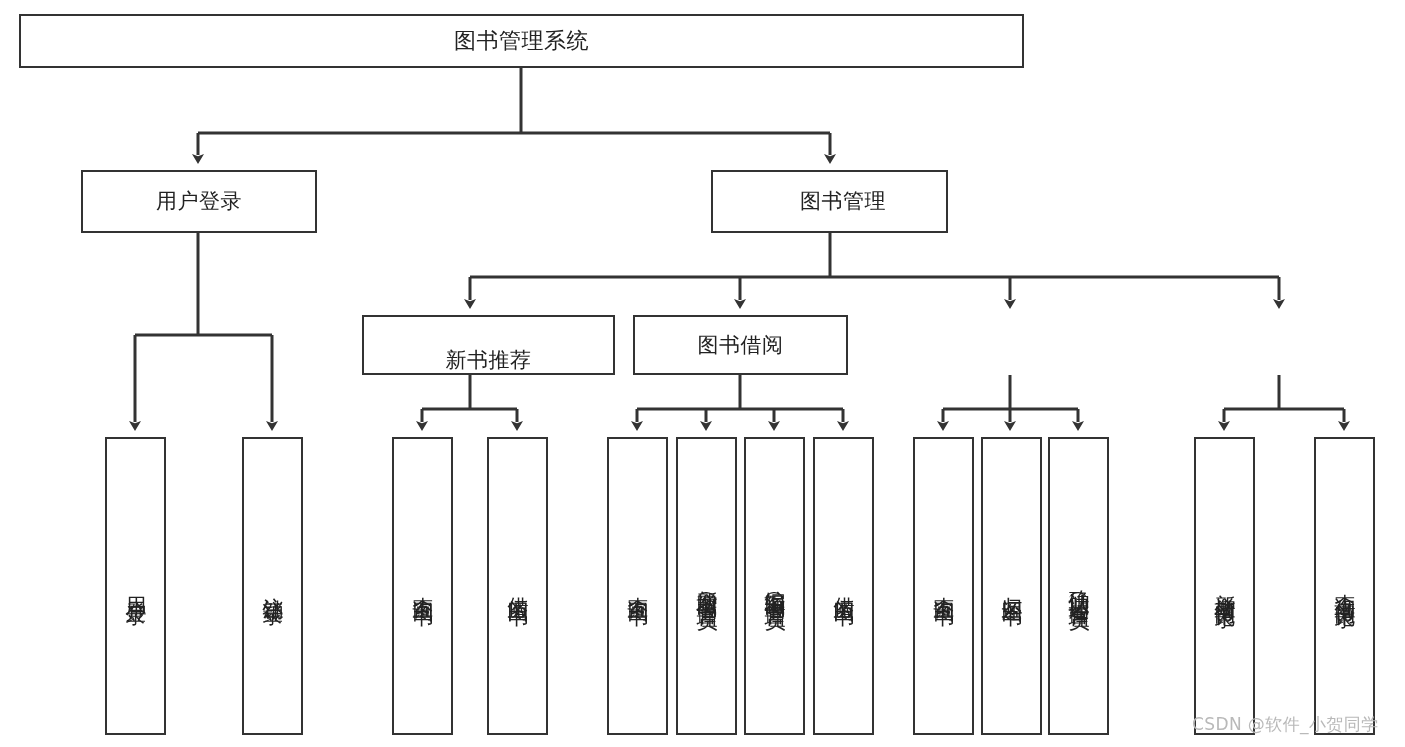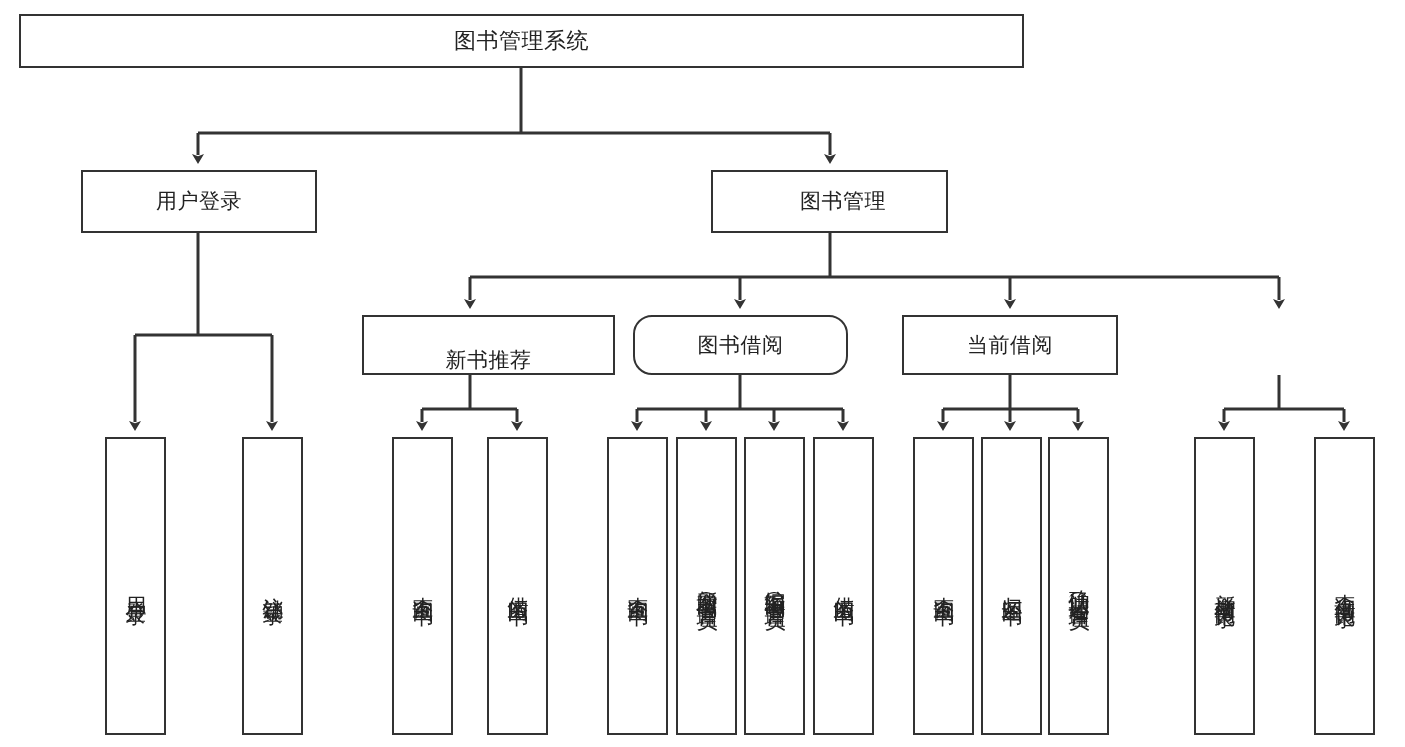--- a/index.html
+++ b/index.html
@@ -125,25 +125,22 @@
   <div class="node h" style="left:81px; top:170px; width:236px; height:63px;">
     <span>用户登录</span>
   </div>
   <div class="node h" style="left:711px; top:170px; width:237px; height:63px;padding-left:27px;">
     <span>图书管理</span>
   </div>
 
   <div class="node h" style="left:362px; top:315px; width:253px; height:60px;align-items:flex-end;">
     <span>新书推荐</span>
   </div>
-  <div class="node h" style="left:633px; top:315px; width:215px; height:60px;border-radius:19px;">
+  <div class="node h" style="left:633px; top:315px; width:215px; height:60px;">
     <span>图书借阅</span>
-  </div>
-  <div class="node h" style="left:902px; top:315px; width:216px; height:60px;">
-    <span>当前借阅</span>
   </div>
 
   <div class="node v" style="left:105px; top:437px; width:61px; height:298px;">
     <span class="vtext">用户登录</span>
   </div>
   <div class="node v" style="left:242px; top:437px; width:61px; height:298px;">
     <span class="vtext">注销登录</span>
   </div>
 
   <div class="node v" style="left:392px; top:437px; width:61px; height:298px;">
@@ -176,14 +173,15 @@
     <span class="vtext">确认归还（管理员）</span>
   </div>
 
   <div class="node v" style="left:1194px; top:437px; width:61px; height:298px;">
     <span class="vtext">新增借阅记录</span>
   </div>
   <div class="node v" style="left:1314px; top:437px; width:61px; height:298px;">
     <span class="vtext">查询借阅记录</span>
   </div>
 
+  <div class="watermark" style="left:1192px; top:713px;">CSDN @软件_小贺同学</div>
 
 </div>
 
 </body></html>

